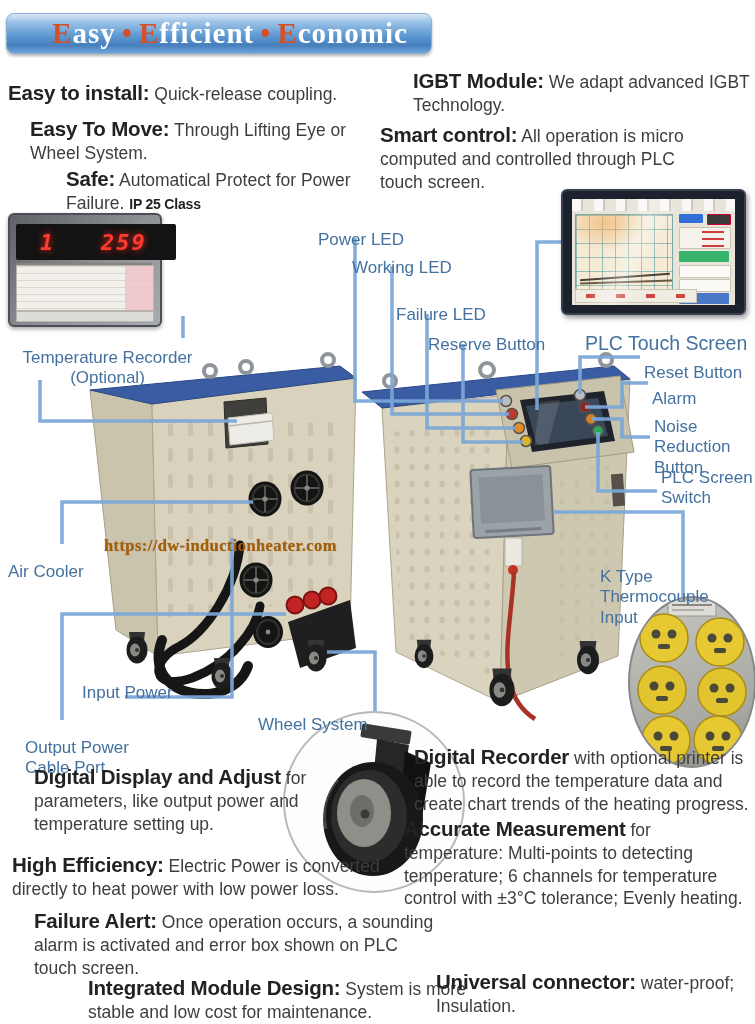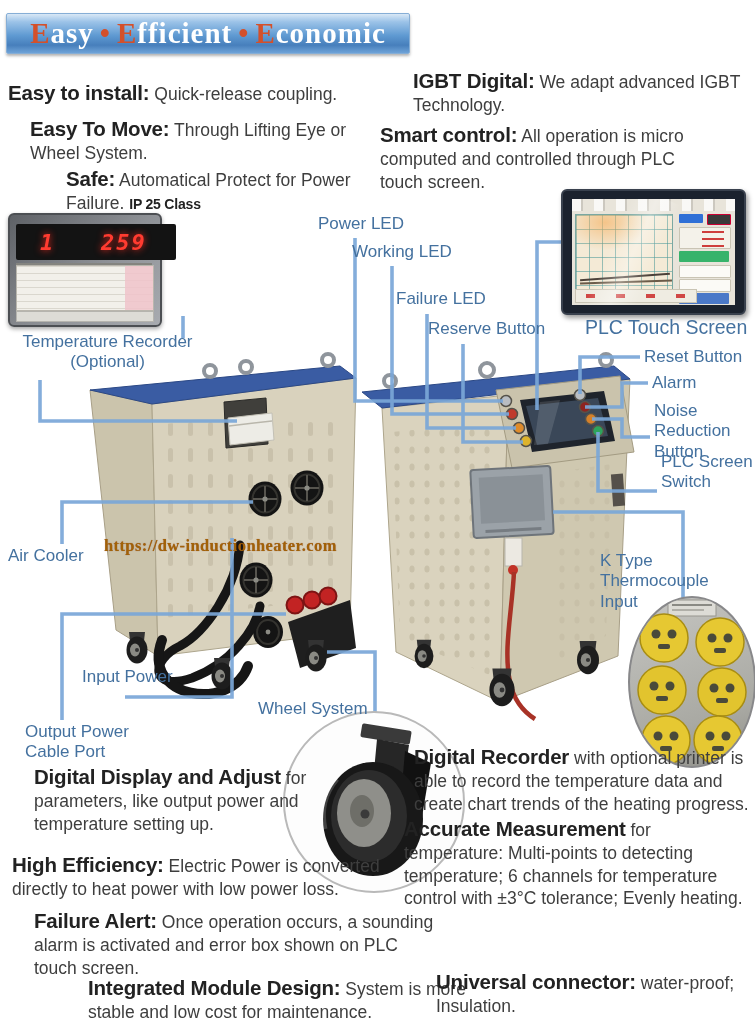--- a/index.html
+++ b/index.html
@@ -3,33 +3,33 @@
 <meta charset="utf-8">
 <style>
   html,body{margin:0;padding:0;background:#ffffff;}
   .canvas{position:relative;width:755px;height:1024px;background:#fff;overflow:hidden;
           font-family:"Liberation Sans",sans-serif;}
   svg.layer{position:absolute;left:0;top:0;pointer-events:none;}
 
   
   .banner{position:absolute;left:6px;top:13px;width:402px;height:39px;
     background:linear-gradient(180deg,#d9e8f6 0%,#9cc3e8 20%,#5f9ad2 55%,#477fbc 80%,#6fa3d8 100%);
-    border:1px solid #86aed6;border-radius:2px;box-shadow:0 2px 3px rgba(0,0,0,.3);
+    border:1px solid #86aed6;border-radius:8px;box-shadow:0 2px 3px rgba(0,0,0,.3);
     text-align:center;line-height:38px;font-family:"Liberation Serif",serif;font-weight:bold;
-    font-size:29px;color:#ffffff;letter-spacing:1px;}
+    font-size:29px;color:#ffffff;letter-spacing:1px;padding-left:22px;}
   .banner .init,.banner .sep{color:#d4502a;}
   .banner .sep{padding:0 6px;}
 
   
   .feature{position:absolute;color:#3e3e3e;font-size:17.5px;line-height:1.28;}
   .feature b{font-size:20.5px;color:#222222;letter-spacing:-.2px;}
   .feature b.ip{font-size:14px;}
 
   
-  .callout{position:absolute;color:#44719f;font-size:17px;line-height:1.2;}
+  .callout{position:absolute;color:#44719f;font-size:17px;line-height:1.2;margin-top:16px;}
   .callout.big{font-size:19.5px;}
   .callout .line{display:block;}
 
   
   .rec-photo{position:absolute;left:8px;top:213px;width:150px;height:110px;border-radius:6px;
     background:linear-gradient(135deg,#5e6166 0%,#8e9196 55%,#a8abb0 100%);
     border:2px solid #4c4f53;box-shadow:0 2px 4px rgba(0,0,0,.35);}
   .rec-display{position:absolute;left:6px;top:9px;width:136px;height:36px;background:#131313;border-radius:2px;
     display:flex;align-items:center;padding-left:24px;}
   .rec-digits{font-family:"DejaVu Sans Mono",monospace;font-weight:bold;font-style:italic;
@@ -264,21 +264,21 @@
   <div class="feature" style="left:30px;top:116px;width:358px">
     <b>Easy To Move:</b>
     <span>Through Lifting Eye or Wheel System.</span>
   </div>
   <div class="feature" style="left:66px;top:166px;width:302px">
     <b>Safe:</b>
     <span>Automatical Protect for Power Failure.</span>
     <b class="ip">IP 25 Class</b>
   </div>
   <div class="feature" style="left:413px;top:68px;width:340px">
-    <b>IGBT Digital:</b>
+    <b>IGBT Module:</b>
     <span>We adapt advanced IGBT Technology.</span>
   </div>
   <div class="feature" style="left:380px;top:122px;width:335px">
     <b>Smart control:</b>
     <span>All operation is micro computed and controlled through PLC touch screen.</span>
   </div>
 
   <div class="rec-photo">
     <div class="rec-display">
       <span class="rec-digits">1   259</span>

